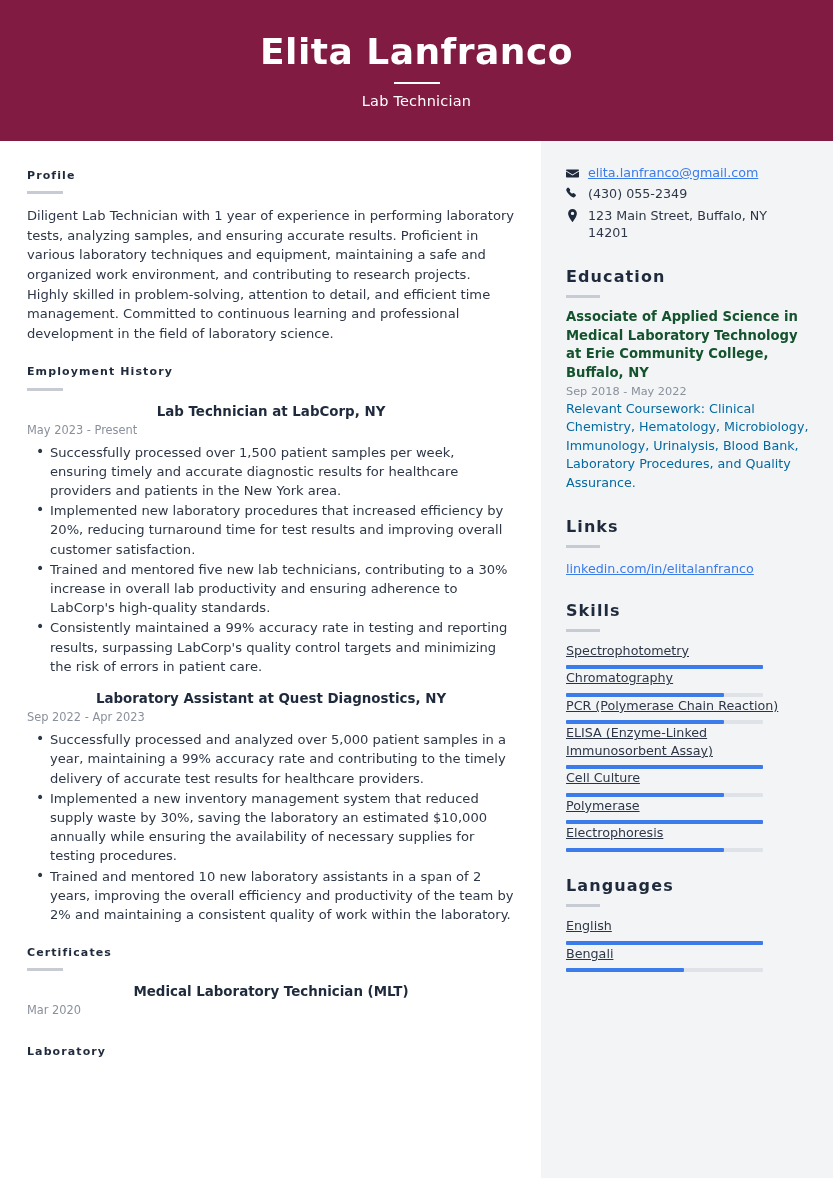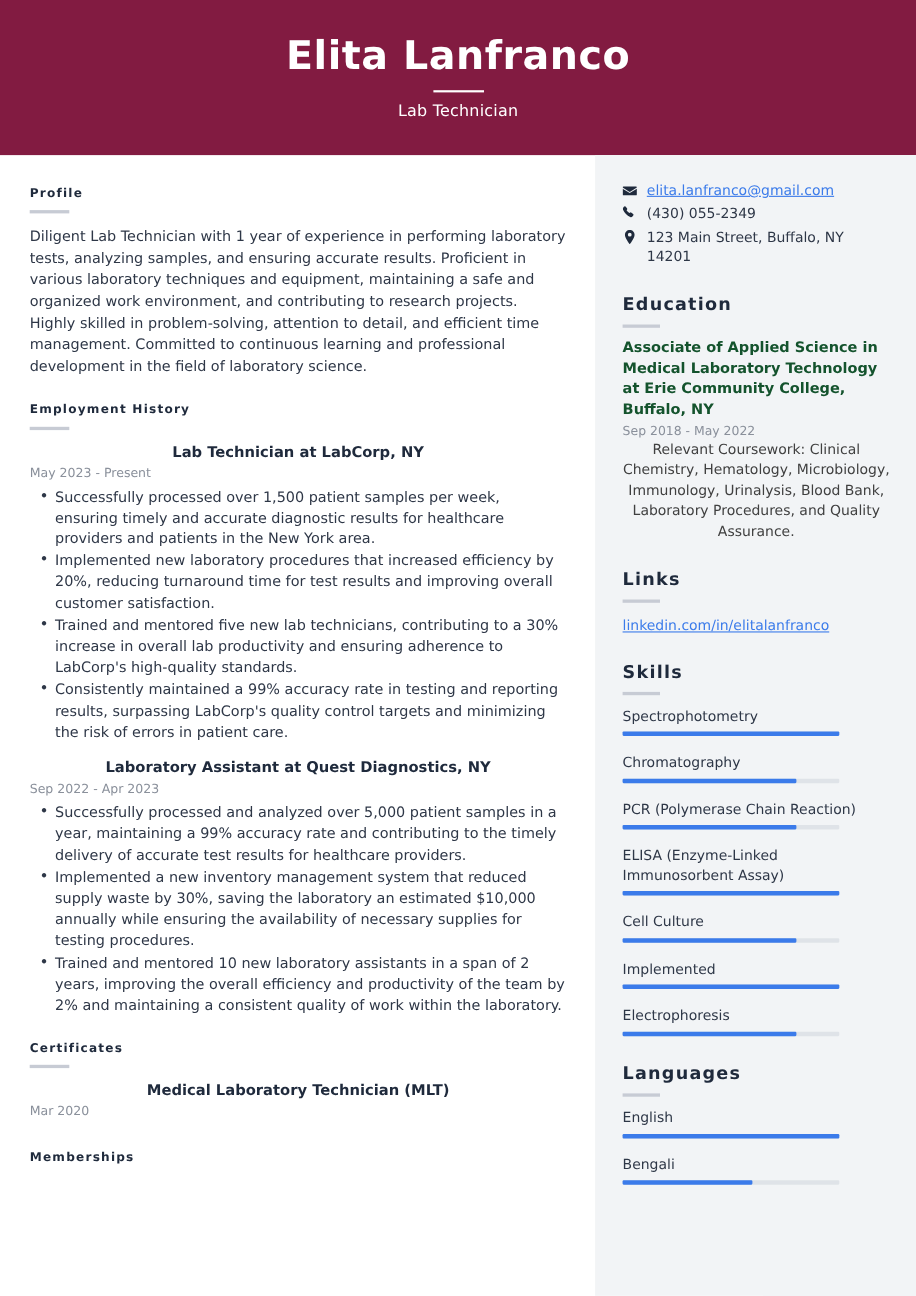--- a/index.html
+++ b/index.html
@@ -61,24 +61,24 @@
   .contact-row { display:flex; align-items:flex-start; margin-bottom:5px; }
   .ic { width:22px; flex:0 0 22px; padding-top:2px; display:flex; justify-content:flex-start; }
   .ic svg { display:block; }
   .contact-text { font-size:12.7px; line-height:17px; color:#2e3747; }
   a.link { color:#3b7bea; text-decoration:underline; font-size:12.7px; word-break:break-all; }
 
   .contact-block { margin-bottom:26px; }
 
   .edu-title { font-size:13.2px; font-weight:700; color:#14532d; line-height:18.6px; }
   .edu-date { font-size:11.3px; color:#8a909b; margin-top:2px; }
-  .edu-desc { font-size:12.7px; line-height:18.6px; color:#404040; margin-top:2px;text-align:center; }
-
-  
-  .skill { margin-bottom:15px; }
+  .edu-desc { font-size:12.7px; line-height:18.6px; color:#0369a1; margin-top:2px; }
+
+  
+  .skill { margin-bottom:0;text-decoration:underline; }
   .skill-label { font-size:12.7px; color:#2e3747; line-height:17.5px; margin-bottom:6px; }
   .bar { position:relative; width:197px; height:4px; background:#dfe3e8; border-radius:1px; }
   .bar-fill { position:absolute; left:0; top:0; height:4px; background:#3b7bea; border-radius:1px; }
 
   .aside-sec { margin-bottom:24px; }
 </style>
 </head>
 <body>
 
 <div class="page">
@@ -128,21 +128,21 @@
       <div class="sec" style="margin-bottom:26px">
         <div class="sec-h">Certificates</div>
         <div class="sec-rule"></div>
         <div class="cert-block">
           <div class="item-title">Medical Laboratory Technician (MLT)</div>
           <div class="item-date">Mar 2020</div>
         </div>
       </div>
 
       <div class="sec">
-        <div class="sec-h">Memberships</div>
+        <div class="sec-h">Laboratory</div>
       </div>
 
     </div>
 
     <div class="aside">
 
       <div class="contact-block">
 
         <div class="contact-row">
           <span class="ic">
@@ -216,21 +216,21 @@
               <div class="bar-fill" style="width: 100%;"></div>
             </div>
         </div>
         <div class="skill">
           <div class="skill-label">Cell Culture</div>
           <div class="bar">
               <div class="bar-fill" style="width: 80%;"></div>
             </div>
         </div>
         <div class="skill">
-          <div class="skill-label">Implemented</div>
+          <div class="skill-label">Polymerase</div>
           <div class="bar">
               <div class="bar-fill" style="width: 100%;"></div>
             </div>
         </div>
         <div class="skill">
           <div class="skill-label">Electrophoresis</div>
           <div class="bar">
               <div class="bar-fill" style="width: 80%;"></div>
             </div>
         </div>

